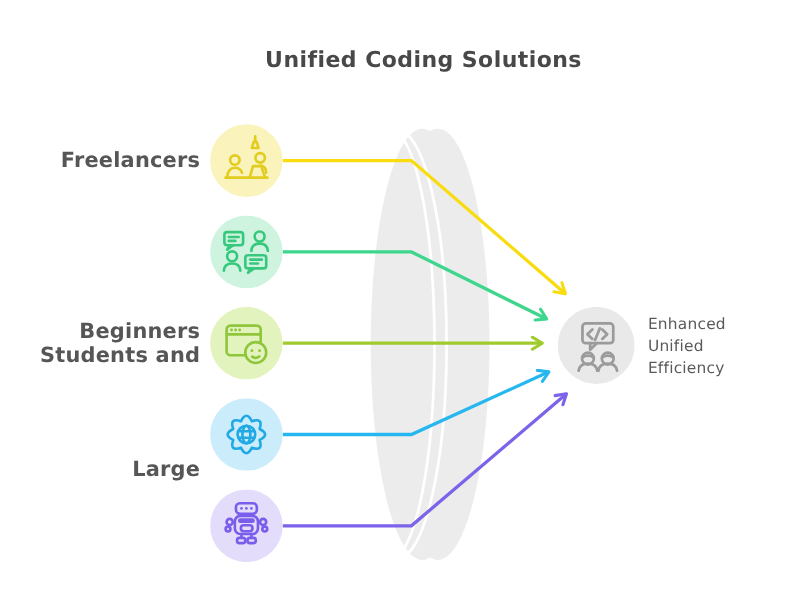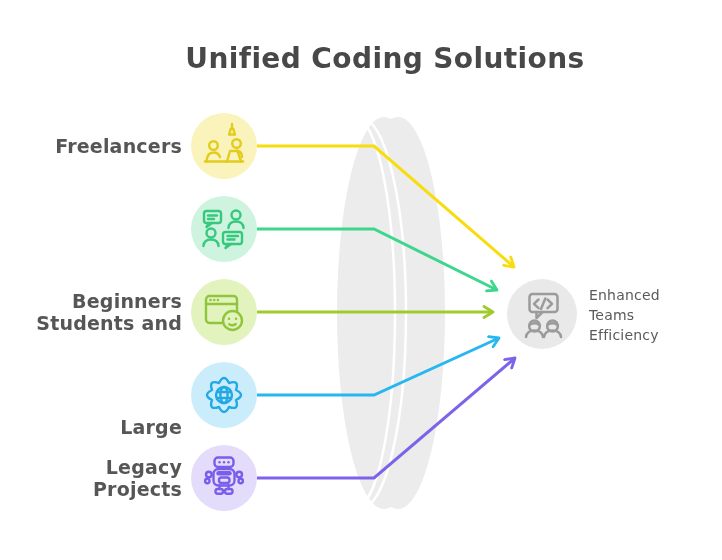--- a/index.html
+++ b/index.html
@@ -2,21 +2,21 @@
 <html><head>
 <meta charset="utf-8">
 <style>
   html,body{margin:0;padding:0;background:#ffffff;}
   .canvas{
     position:relative;width:722px;height:560px;background:#ffffff;overflow:hidden;
     font-family:"DejaVu Sans","Liberation Sans",sans-serif;
   }
   .title{
     position:absolute;left:385px;top:42px;transform:translateX(-50%);
-    font-size:28px;font-weight:bold;color:#484848;letter-spacing:0.4px;white-space:nowrap;
+    font-size:20px;font-weight:bold;color:#484848;letter-spacing:0.4px;white-space:nowrap;
   }
   .bg-layer{position:absolute;left:0;top:0;width:722px;height:560px;z-index:1;}
   .row-label{
     position:absolute;left:20px;width:162px;text-align:right;transform:translateY(-50%);
     font-size:19px;line-height:22px;color:#565656;letter-spacing:0.2px;z-index:2;font-weight:bold;
   }
   .row-icon{position:absolute;width:66px;height:66px;z-index:3;}
   .row-icon svg{display:block;}
   .target-node{position:absolute;left:507px;top:279px;width:70px;height:70px;z-index:3;}
   .target-label{
@@ -138,24 +138,20 @@
       <g fill="none" stroke-width="2.4" stroke-linecap="round" stroke-linejoin="round" stroke="#22A9E5">
         <path d="M45,38 Q48.6,48.6 38,45 Q33,55 28,45 Q17.4,48.6 21,38 Q11,33 21,28 Q17.4,17.4 28,21 Q33,11 38,21 Q48.6,17.4 45,28 Q55,33 45,38 Z"></path>
         <circle cx="33" cy="33" r="8"></circle>
         <ellipse cx="33" cy="33" rx="3.6" ry="8"></ellipse>
         <path d="M26.2,30 H39.8"></path>
         <path d="M26.2,36 H39.8"></path>
       </g>
     </svg>
   </div>
 
-  <div class="row-label r4l">
-    <div>Legacy Projects</div>
-    <div></div>
-  </div>
   <div class="row-icon r4i">
     <svg width="66" height="66" viewBox="0 0 66 66">
       <circle cx="33" cy="33" r="33" fill="#E3DDFB"></circle>
       <g fill="none" stroke-width="2.4" stroke-linecap="round" stroke-linejoin="round" stroke="#7A5EEB">
         <rect x="23.5" y="12.5" width="19" height="9.5" rx="3.5"></rect>
         <path d="M28.5,17.2 l0.01,0" stroke-width="2.4"></path>
         <path d="M33,17.2 l0.01,0" stroke-width="2.4"></path>
         <path d="M37.5,17.2 l0.01,0" stroke-width="2.4"></path>
         <rect x="22.5" y="24" width="21" height="16.5" rx="5"></rect>
         <path d="M27.5,28.3 H38.5" stroke-width="4.4"></path>
@@ -186,17 +182,17 @@
         <path d="M19,58 Q20,51.5 27.5,51.5 Q35,51.5 36,58"></path>
         <circle cx="45.5" cy="47" r="5.4"></circle>
         <path d="M40.9,45.6 Q45.5,43 50.1,45.6"></path>
         <path d="M37,58 Q38,51.5 45.5,51.5 Q53,51.5 54,58"></path>
       </g>
     </svg>
   </div>
 
   <div class="target-label">
     <div>Enhanced</div>
-    <div>Teams</div>
+    <div>Unified</div>
     <div>Efficiency</div>
   </div>
 
 </div>
 
 </body></html>

